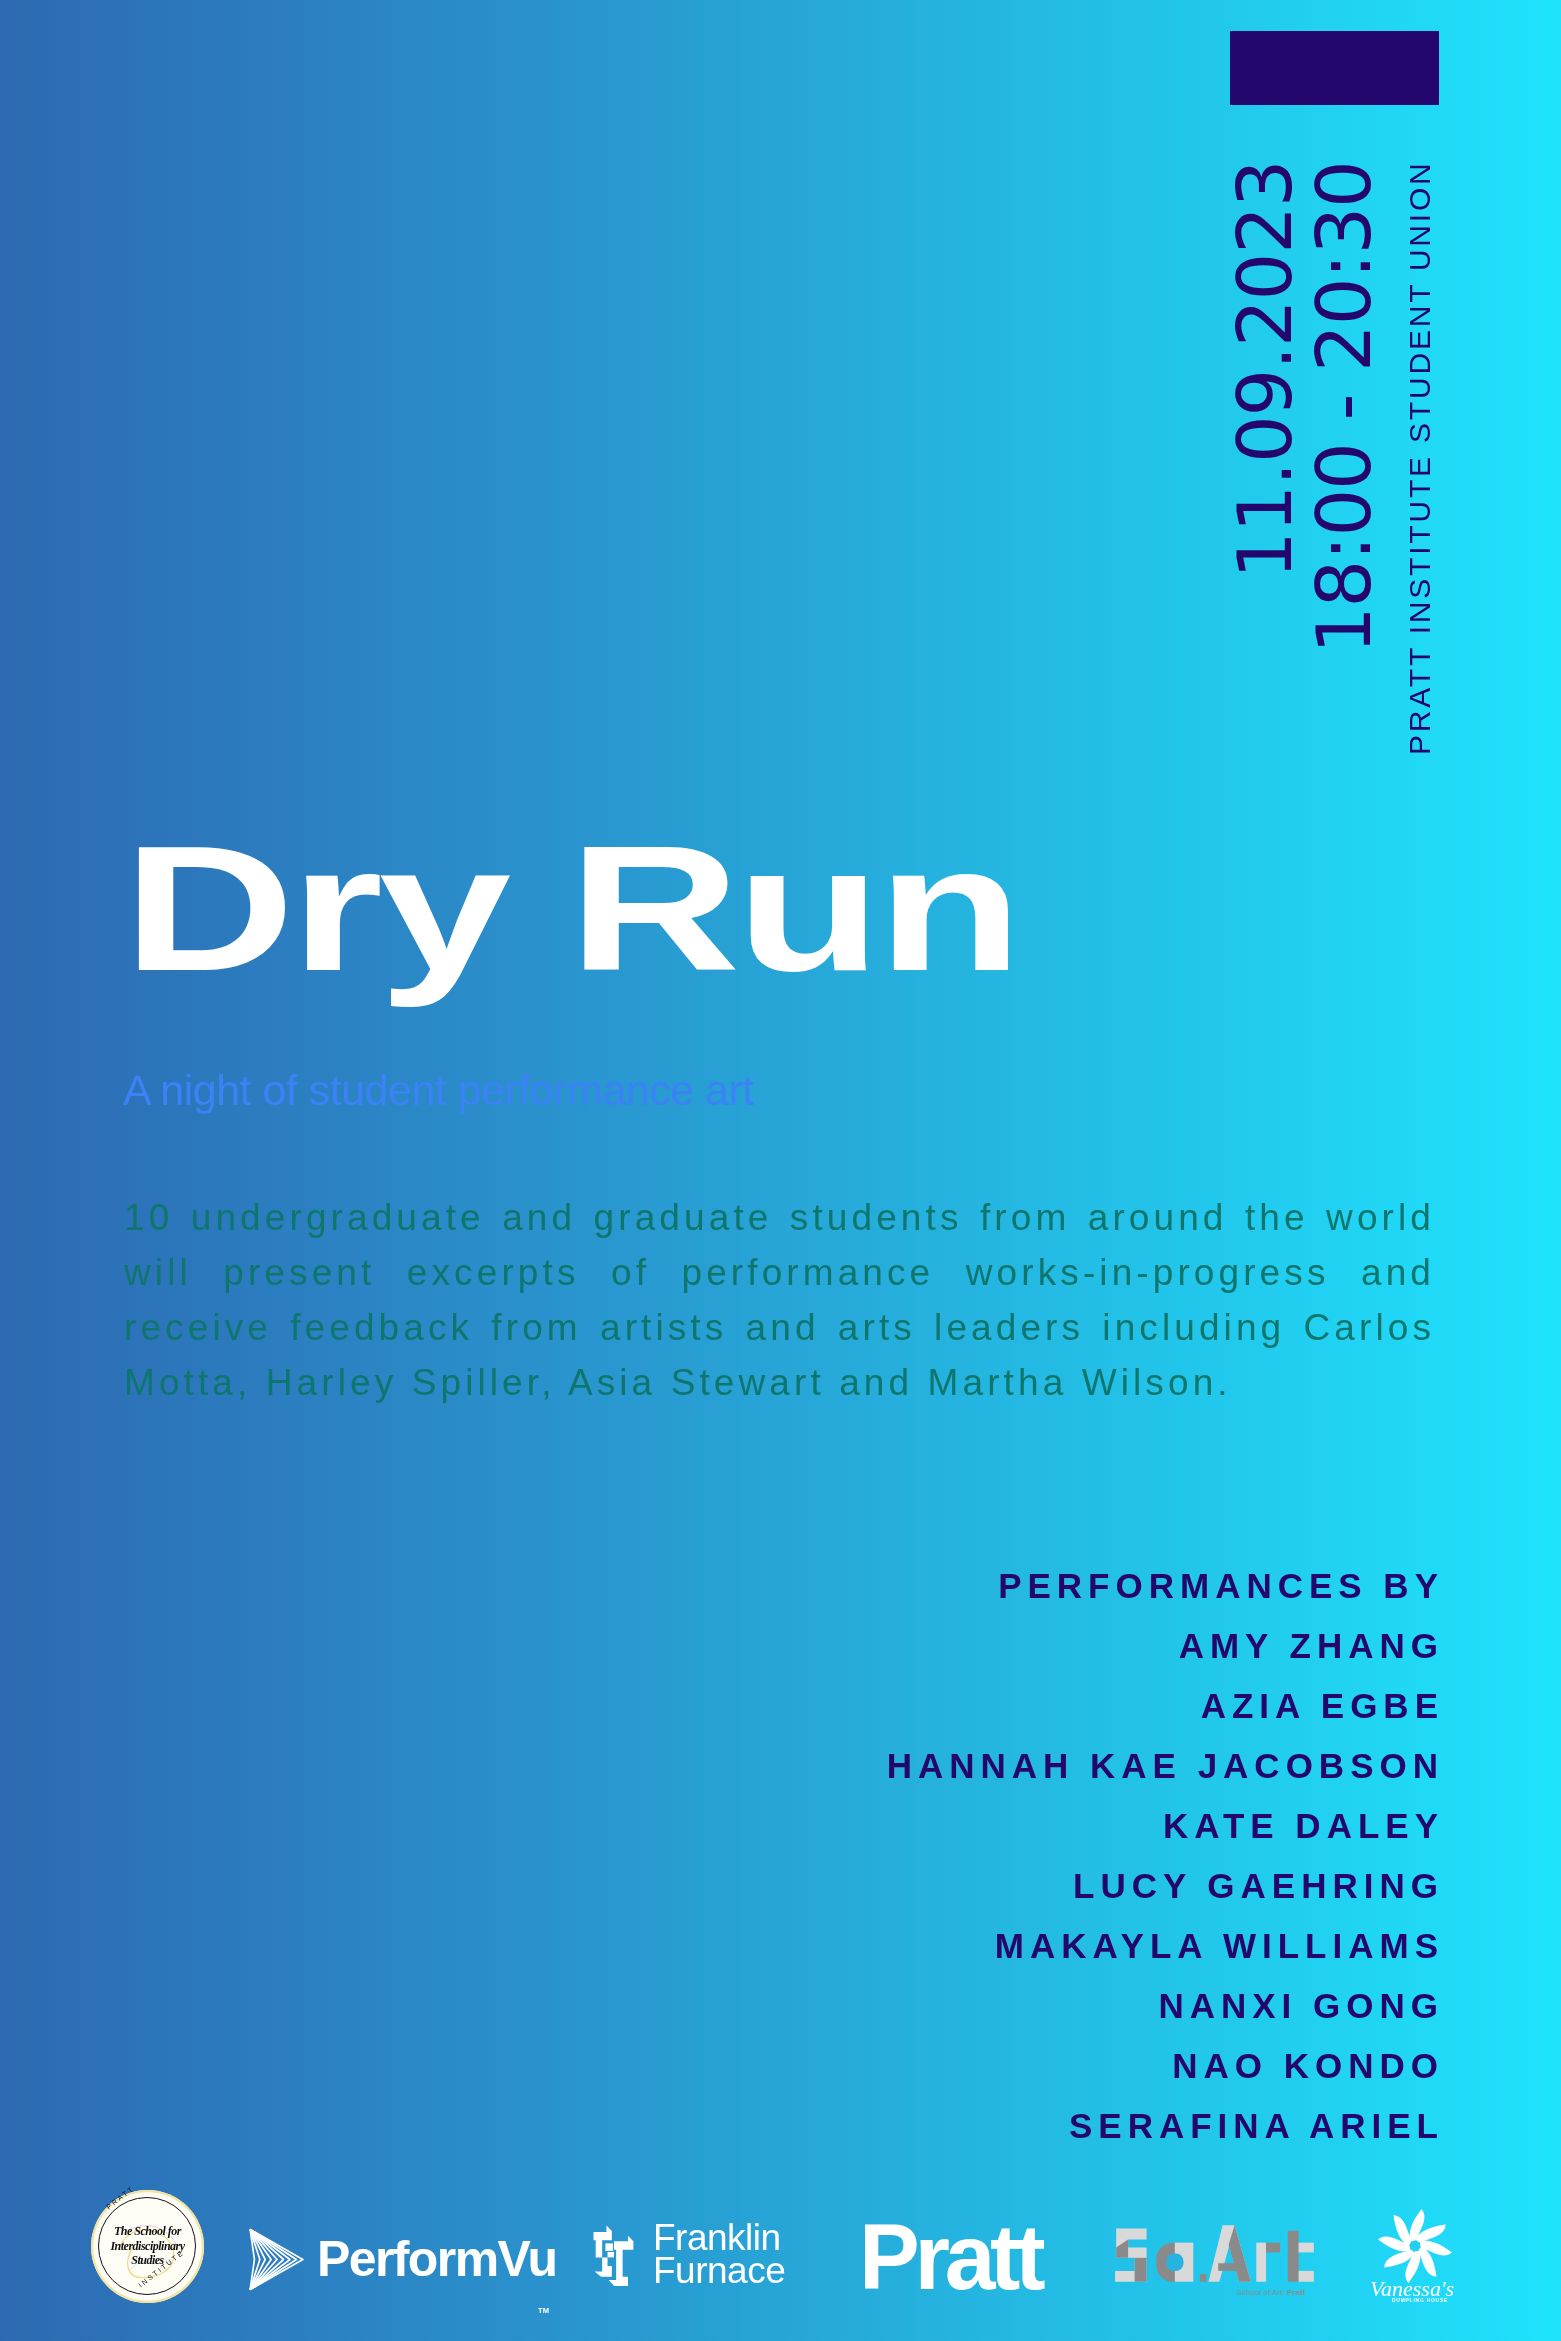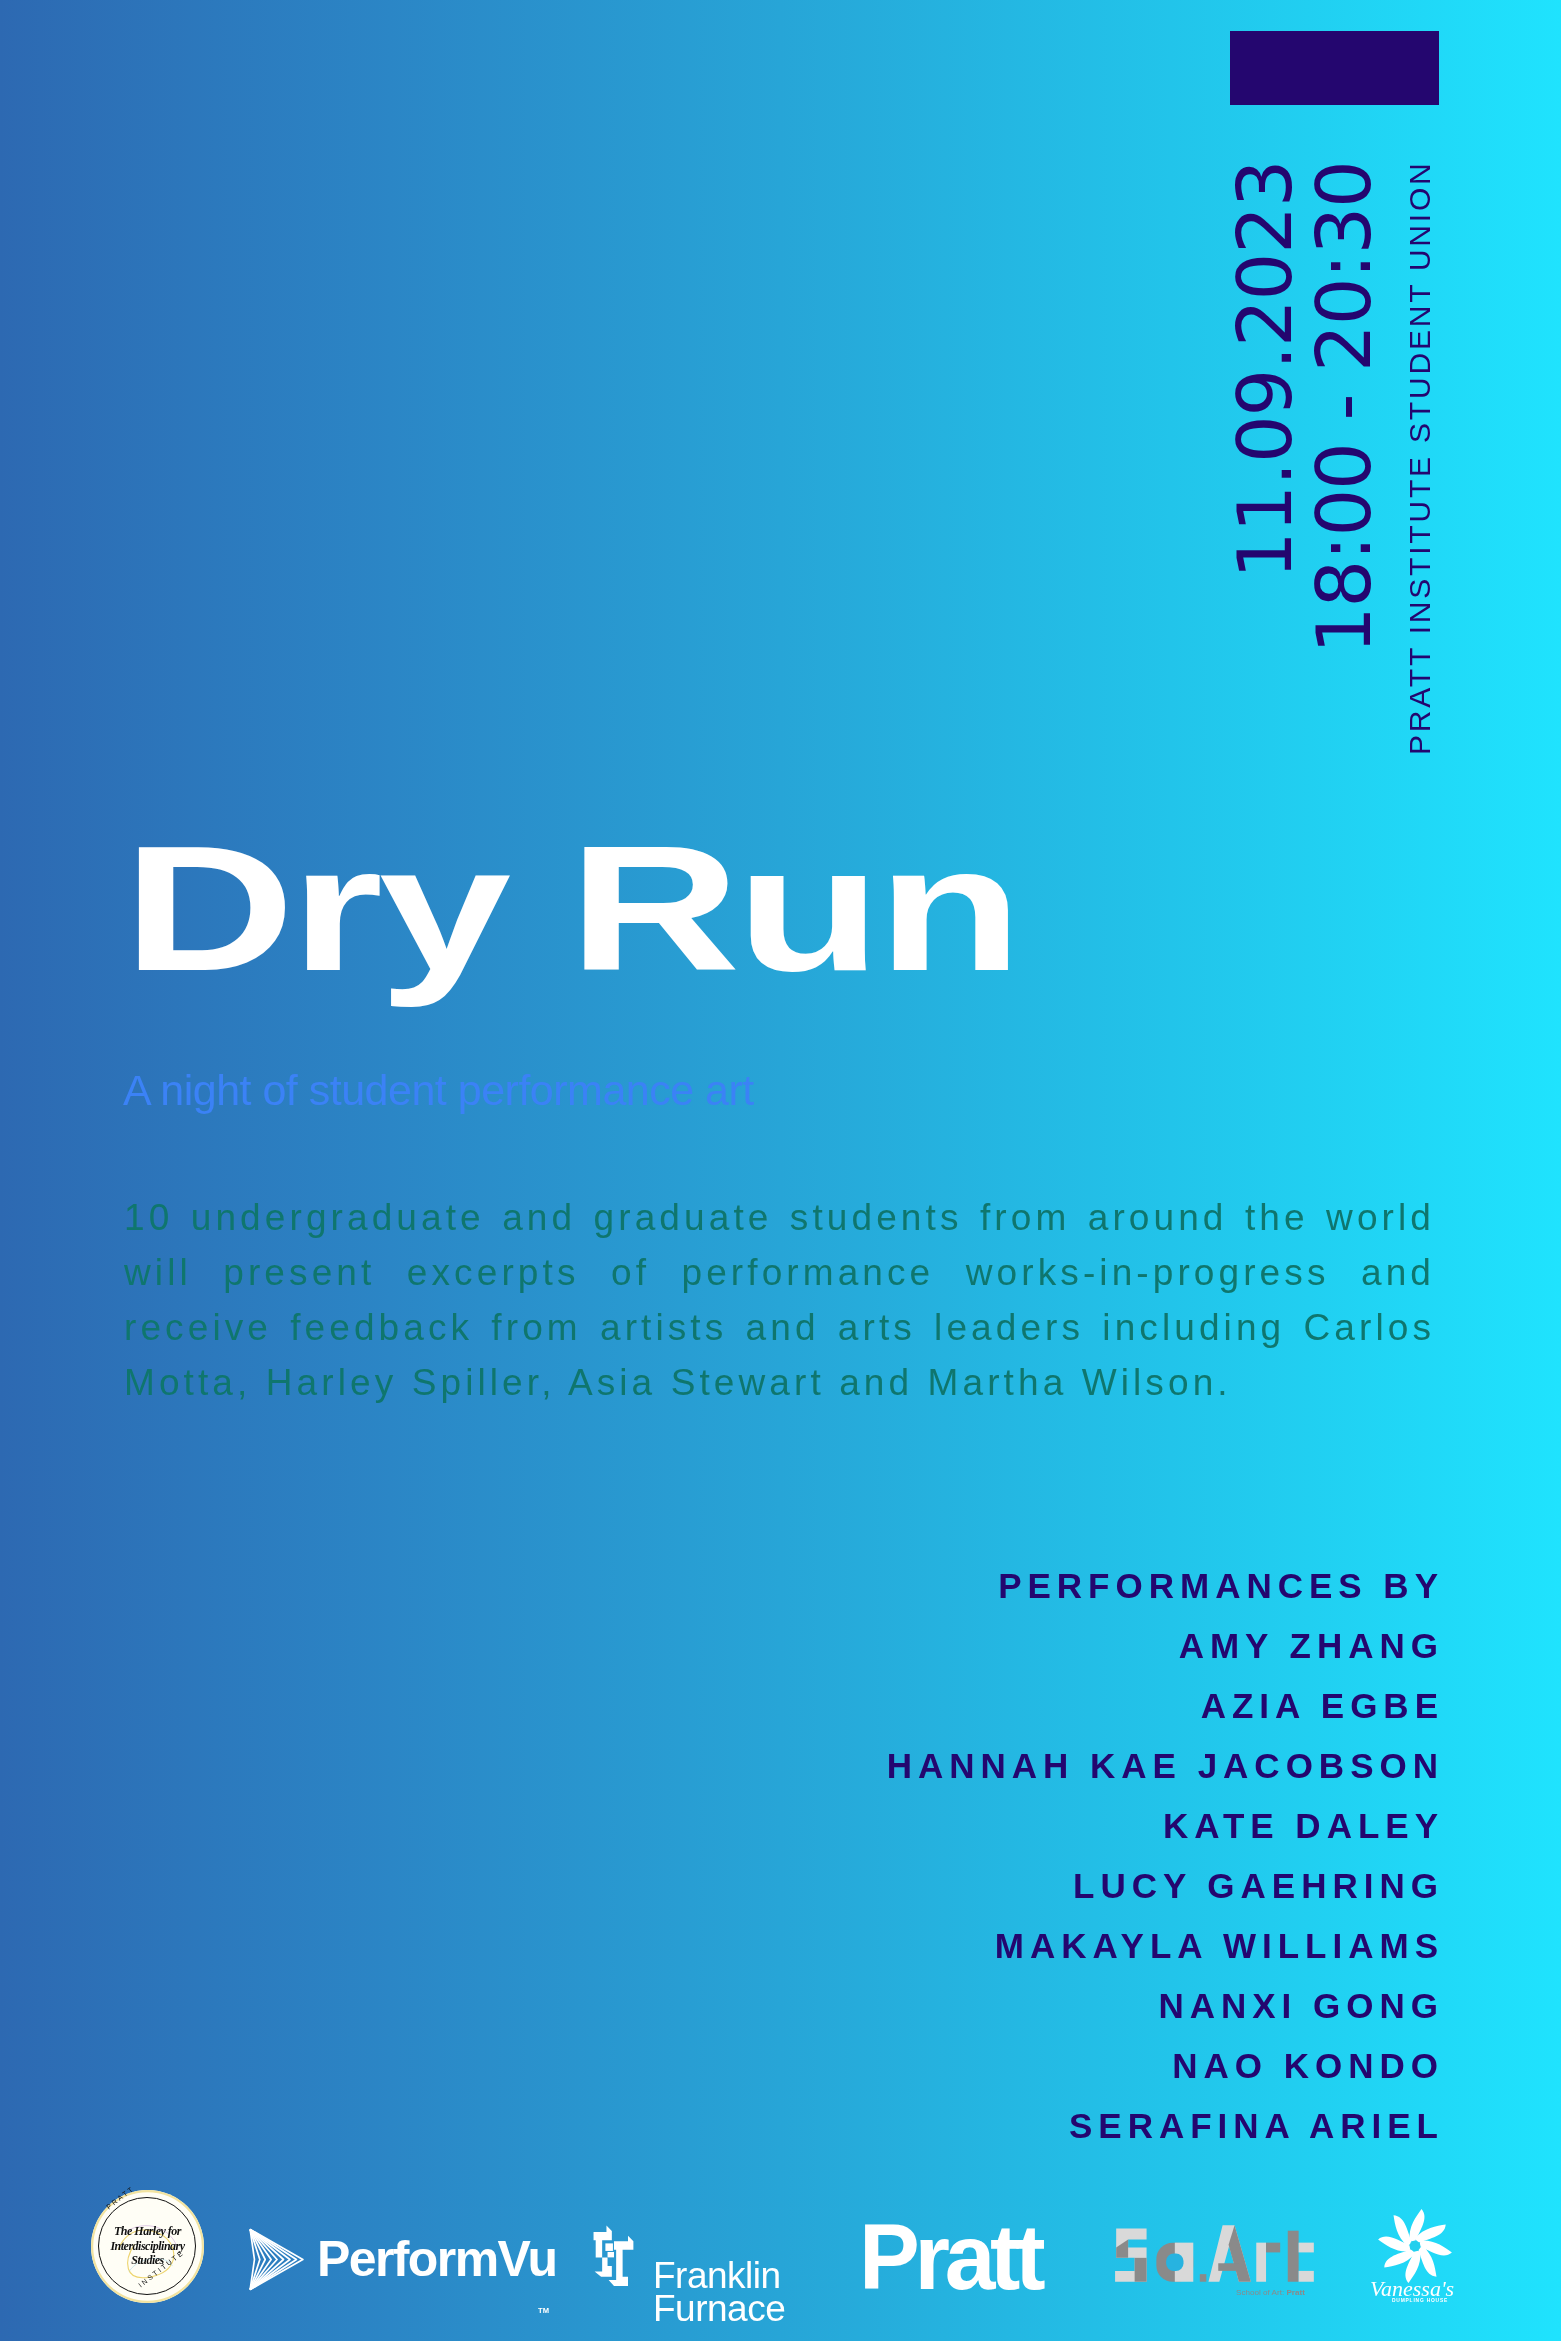--- a/index.html
+++ b/index.html
@@ -68,21 +68,21 @@
   .cis .arc-bot { position: absolute; left: 46px; top: 93px; font-size: 7px; letter-spacing: 2.2px;
     color: #111; transform: rotate(-38deg); transform-origin: 0 0; font-family: "Liberation Sans", sans-serif; }
 
   .performvu-icon { left: 248px; top: 2227px; width: 57px; height: 65px; }
   .performvu-text { left: 317px; top: 2229px; color: #fff; font-weight: bold; font-size: 50px; line-height: 60px;
     letter-spacing: -1.6px; white-space: nowrap; }
   .performvu-tm { left: 538px; top: 2270px; color: #fff; font-size: 7.6px; font-weight: bold; margin-top: 36px; }
 
   .ff-icon { left: 587px; top: 2224px; width: 54px; height: 63px; }
   .ff-text { left: 653px; top: 2221px; color: #fff; font-size: 37px; line-height: 33px; white-space: nowrap;
-    letter-spacing: -0.5px; margin-top: 38px; }
+    letter-spacing: -0.5px; }
 
   .pratt { left: 859px; top: 2208px; color: #fff; font-weight: bold; font-size: 93px; line-height: 98px;
     letter-spacing: -5.4px; white-space: nowrap; transform-origin: 0 0; transform: scaleX(0.98); }
 
   .soart { left: 1114px; top: 2223px; width: 202px; height: 61px; }
   .soart-sub { left: 1236px; top: 2288px; font-size: 8.1px; color: #8a8a8a; white-space: nowrap; }
   .soart-sub b { color: #8a8a8a; }
 
   .vanessa-flower { left: 1377px; top: 2208px; width: 76px; height: 76px; }
   .vanessa-name { left: 1370px; top: 2277px; color: #fff; font-family: "Liberation Serif", serif; font-style: italic;
@@ -126,21 +126,21 @@
 <div class="logo cis">
   <svg class="abs" style="left:0;top:0" width="113" height="113" viewBox="0 0 208 208">
     <path d="M50 110 C70 60 120 70 140 90 S160 150 110 160 S60 130 80 100" fill="none" stroke="#e8c94a" stroke-width="2" opacity="0.8"></path>
     <path d="M60 80 C100 50 150 70 160 110" fill="none" stroke="#c9a4d6" stroke-width="1.5" opacity="0.7"></path>
     <path d="M70 150 C90 120 140 120 150 140" fill="none" stroke="#a8d8e8" stroke-width="1.5" opacity="0.7"></path>
   </svg>
   <div class="ring"></div>
   <span class="arc-top">PRATT</span>
   <span class="arc-bot">INSTITUTE</span>
   <div class="center-text">
-    <div>The Harley for</div>
+    <div>The School for</div>
     <div>Interdisciplinary</div>
     <div>Studies</div>
   </div>
 </div>
 
 <svg class="logo performvu-icon" viewBox="0 0 106 120">
   <g fill="none" stroke="#ffffff" stroke-width="3.2" stroke-linejoin="round">
     <path d="M4 4 L102 60 L4 116"></path>
     <path d="M4 4 L90 60 L4 116"></path>
     <path d="M4 4 L78 60 L4 116"></path>

